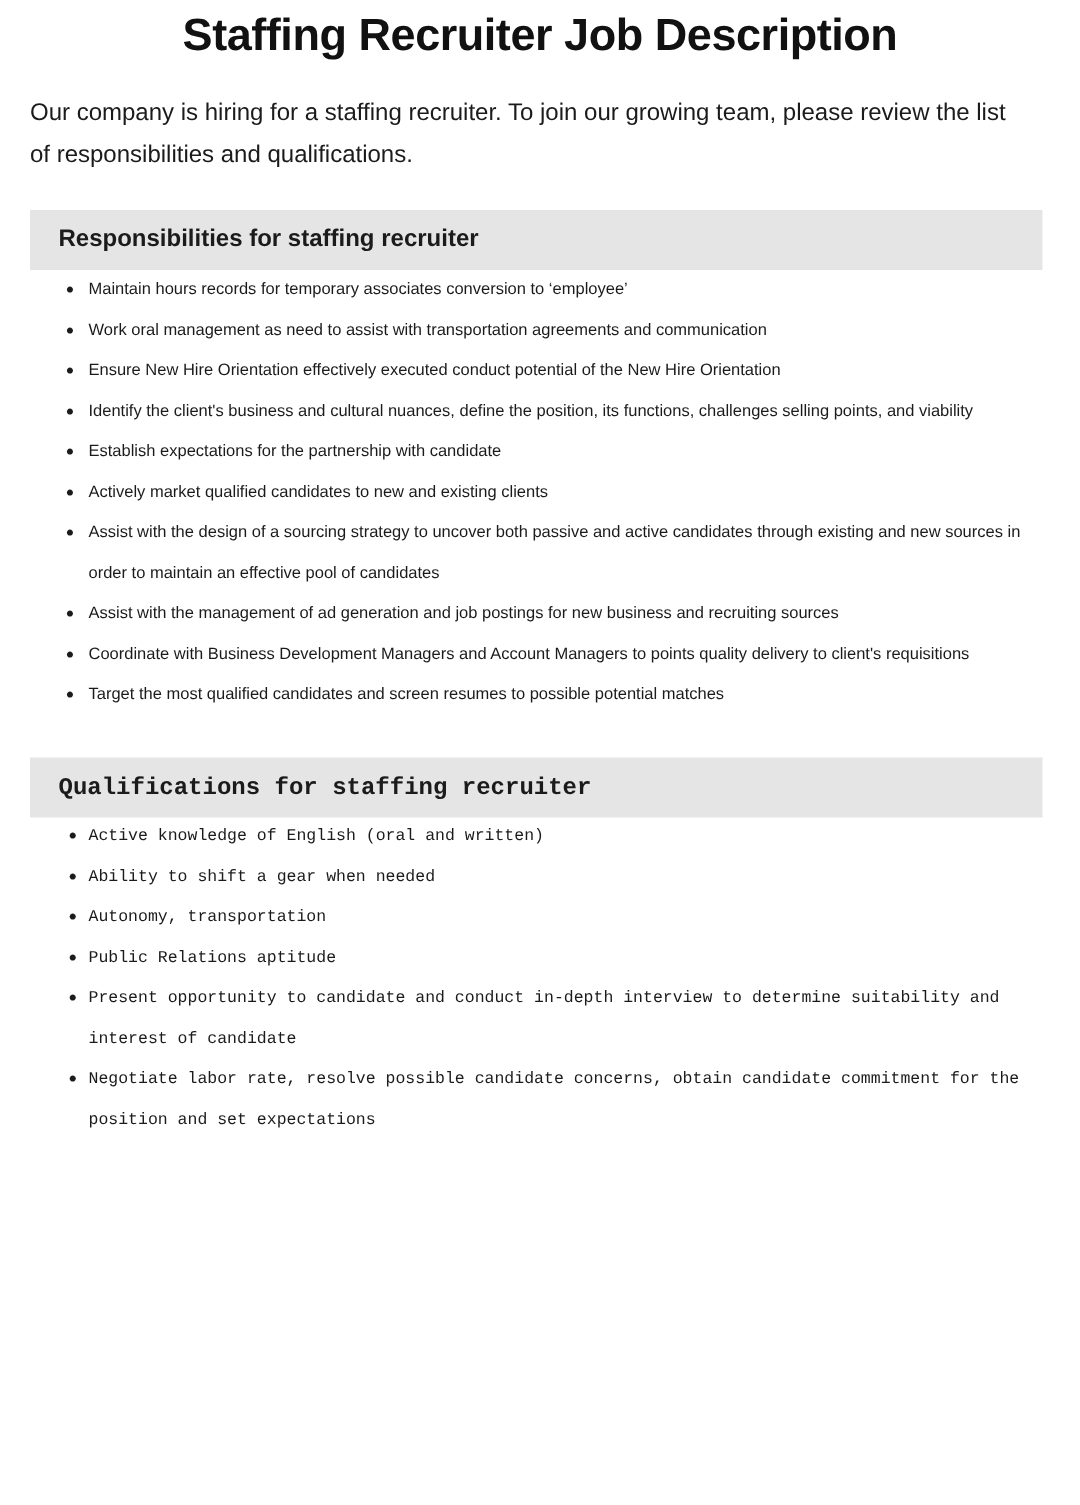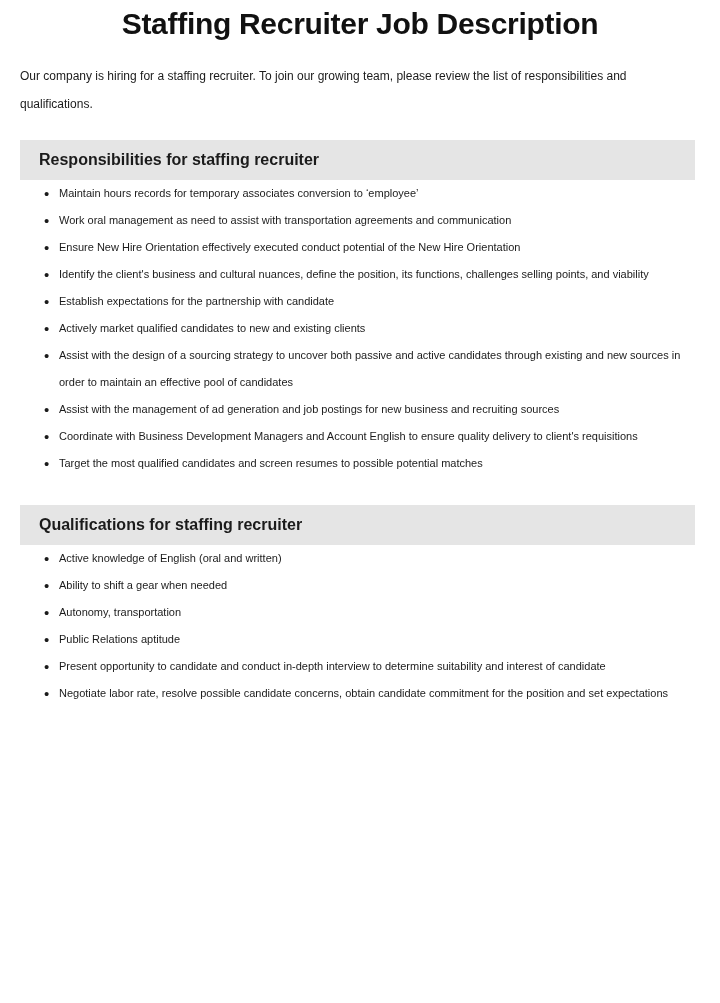--- a/index.html
+++ b/index.html
@@ -28,37 +28,38 @@
     font-weight: bold;
     text-align: center;
     letter-spacing: -0.3px;
     color: #111111;
     margin: 0;
     padding: 4px 0 0 0;
     line-height: 40px;
   }
 
   .intro {
-    font-size: 12px;
+    font-size: 16px;
     line-height: 28px;
     color: #1b1b1b;
     margin: 18px 0 0 0;
     padding: 0 18px 0 0;
   }
 
   .section {
     margin: 0;
   }
 
   .section-responsibilities {
     margin-top: 22px;
   }
 
   .section-qualifications {
     margin-top: 28px;
+    font-family: Liberation Mono, monospace;
   }
 
   .section-header {
     background: #e5e5e5;
     height: 40px;
     line-height: 40px;
     font-size: 16px;
     font-weight: bold;
     color: #1b1b1b;
     padding: 0 0 0 19px;
@@ -113,21 +114,21 @@
     <div class="section-header">Responsibilities for staffing recruiter</div>
     <ul class="bullet-list list-responsibilities">
         <li>Maintain hours records for temporary associates conversion to ‘employee’</li>
         <li>Work oral management as need to assist with transportation agreements and communication</li>
         <li>Ensure New Hire Orientation effectively executed conduct potential of the New Hire Orientation</li>
         <li>Identify the client's business and cultural nuances, define the position, its functions, challenges selling points, and viability</li>
         <li>Establish expectations for the partnership with candidate</li>
         <li>Actively market qualified candidates to new and existing clients</li>
         <li>Assist with the design of a sourcing strategy to uncover both passive and active candidates through existing and new sources in order to maintain an effective pool of candidates</li>
         <li>Assist with the management of ad generation and job postings for new business and recruiting sources</li>
-        <li>Coordinate with Business Development Managers and Account English to ensure quality delivery to client's requisitions</li>
+        <li>Coordinate with Business Development Managers and Account Managers to points quality delivery to client's requisitions</li>
         <li>Target the most qualified candidates and screen resumes to possible potential matches</li>
       </ul>
   </section>
 
   <section class="section section-qualifications">
     <div class="section-header">Qualifications for staffing recruiter</div>
     <ul class="bullet-list list-qualifications">
         <li>Active knowledge of English (oral and written)</li>
         <li>Ability to shift a gear when needed</li>
         <li>Autonomy, transportation</li>

